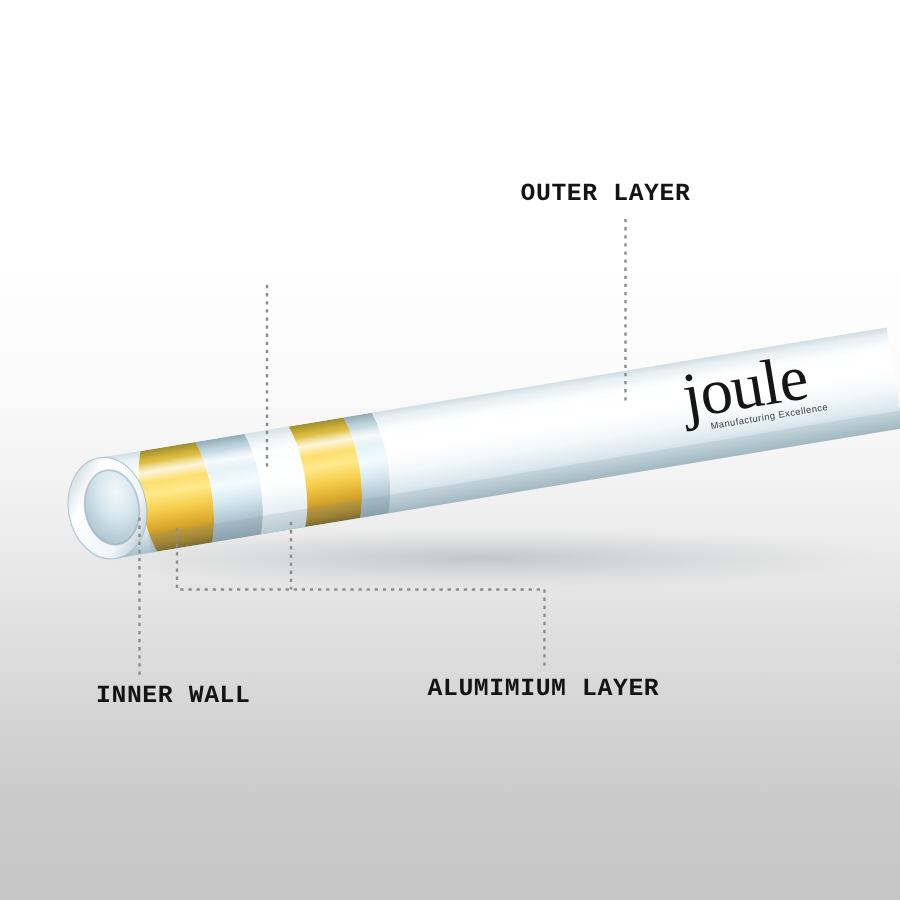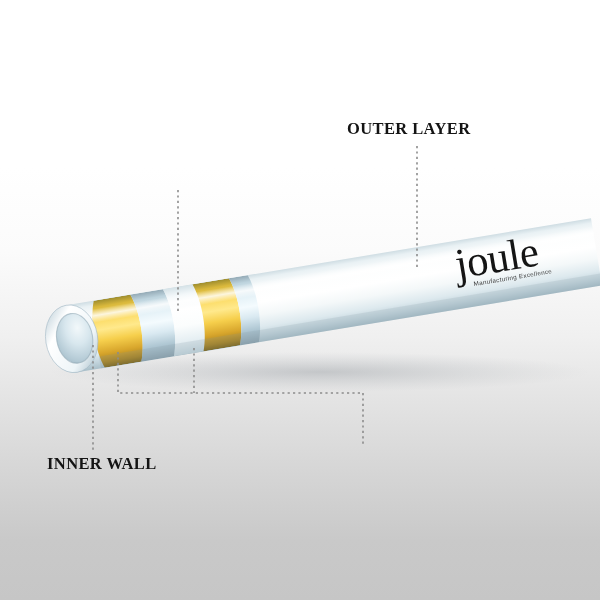--- a/index.html
+++ b/index.html
@@ -29,31 +29,31 @@
     overflow: hidden;
   }
   #artwork {
     position: absolute;
     inset: 0;
     width: 600px;
     height: 600px;
   }
   .callout {
     position: absolute;
-    font-family: Liberation Serif, serif;
+    font-family: Liberation Mono, monospace;
     font-weight: bold;
     font-size: 16.5px;
     letter-spacing: 0.4px;
     color: #141414;
     white-space: nowrap;
     line-height: 1;
   }
   #label-outer      { left: 347px; top: 121px; }
   #label-adhesive   { left: 112px; top: 165px; }
-  #label-inner      { left: 47px;  top: 456px; }
+  #label-inner      { left: 64px;  top: 456px; }
   #label-aluminium  { left: 285px; top: 451px; }
 </style>
 </head>
 <body>
 
 <div id="stage">
 
   <svg id="artwork" viewBox="0 0 600 600" xmlns="http://www.w3.org/2000/svg">
     <defs>
 
@@ -207,14 +207,15 @@
       <text x="455" y="272" font-family="Liberation Serif, serif" font-size="43" font-weight="400" letter-spacing="-0.5" fill="#151515">joule</text>
       <text x="470" y="282" font-family="Liberation Sans, sans-serif" font-size="6.2" letter-spacing="0.35" fill="#3a3a3a">Manufacturing Excellence</text>
     </g>
   </svg>
 
   <div class="callout" id="label-outer">OUTER LAYER</div>
 
 
   <div class="callout" id="label-inner">INNER WALL</div>
 
+  <div class="callout" id="label-aluminium">ALUMIMIUM LAYER</div>
 
 </div>
 
 </body></html>

